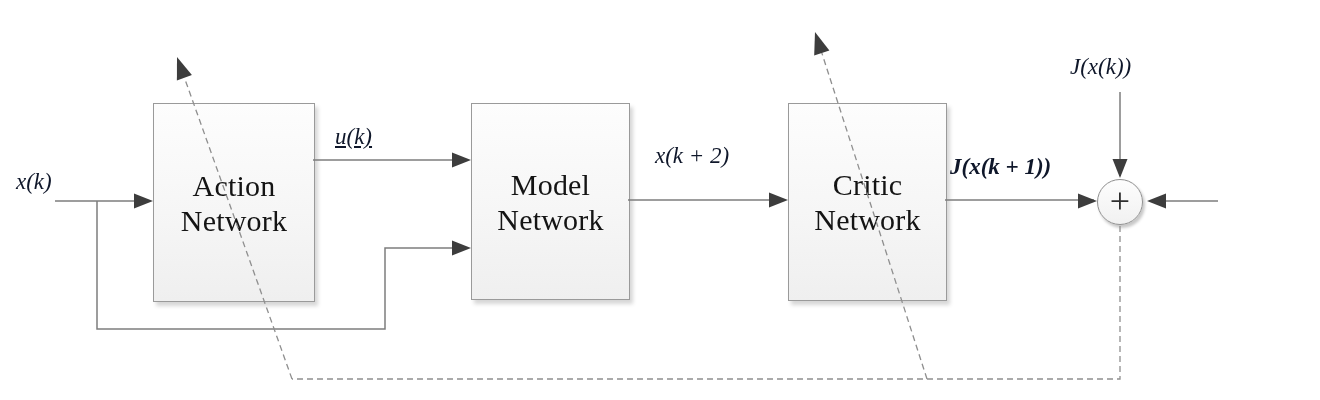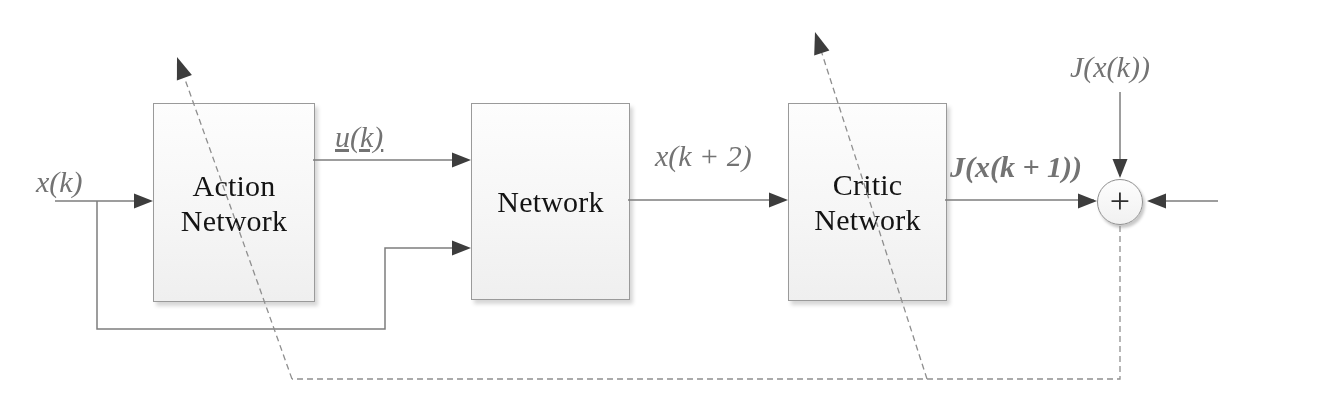--- a/index.html
+++ b/index.html
@@ -13,22 +13,22 @@
     background:linear-gradient(180deg,#fdfdfd 0%,#f6f6f6 55%,#efefef 100%);
     box-shadow:3px 4px 4px rgba(0,0,0,0.16);
     display:flex;align-items:center;justify-content:center;
     z-index:1;
   }
   .box-label{
     text-align:center;font-size:30px;line-height:35px;color:#141414;
     letter-spacing:0.2px;
   }
   .mlabel{
-    position:absolute;font-style:italic;font-size:30px;line-height:32px;
-    color:#737373;white-space:nowrap;z-index:20;
+    position:absolute;font-style:italic;font-size:23px;line-height:32px;
+    color:#0f172a;white-space:nowrap;z-index:20;
   }
   .sum{
     position:absolute;left:1097px;top:179px;width:46px;height:46px;
     border:1.5px solid #8f8f8f;border-radius:50%;
     background:linear-gradient(180deg,#fdfdfd,#f1f1f1);
     box-shadow:2px 3px 3px rgba(0,0,0,0.22);
     display:flex;align-items:center;justify-content:center;
     z-index:5;box-sizing:border-box;
   }
   .sum span{font-size:36px;color:#2e2e2e;line-height:1;margin-top:-3px;}
@@ -44,36 +44,37 @@
 
   <div class="box" style="left:153px;top:103px;width:160px;height:197px;">
     <div class="box-label">
       <div>Action</div>
       <div>Network</div>
     </div>
   </div>
 
   <div class="box" style="left:471px;top:103px;width:157px;height:195px;">
     <div class="box-label">
+      <div>Model</div>
       <div>Network</div>
     </div>
   </div>
 
   <div class="box" style="left:788px;top:103px;width:157px;height:196px;">
     <div class="box-label">
       <div>Critic</div>
       <div>Network</div>
     </div>
   </div>
 
   <div class="sum">
     <span>+</span>
   </div>
 
-  <div class="mlabel" style="left:36px;top:166px;">x(k)</div>
+  <div class="mlabel" style="left:16px;top:166px;">x(k)</div>
   <div class="mlabel" style="left:335px;top:121px;text-decoration:underline;">u(k)</div>
   <div class="mlabel" style="left:655px;top:140px;">x(k + 2)</div>
   <div class="mlabel" style="left:950px;top:151px;font-weight:bold;">J(x(k + 1))</div>
   <div class="mlabel" style="left:1070px;top:51px;">J(x(k))</div>
 
   <svg class="wires" width="1320" height="400" viewBox="0 0 1320 400">
 
     <path class="solid" d="M55 201 H150"></path>
     <path class="solid" d="M97 201 V329 H385 V248 H468"></path>
     <path class="solid" d="M313 160 H468"></path>

